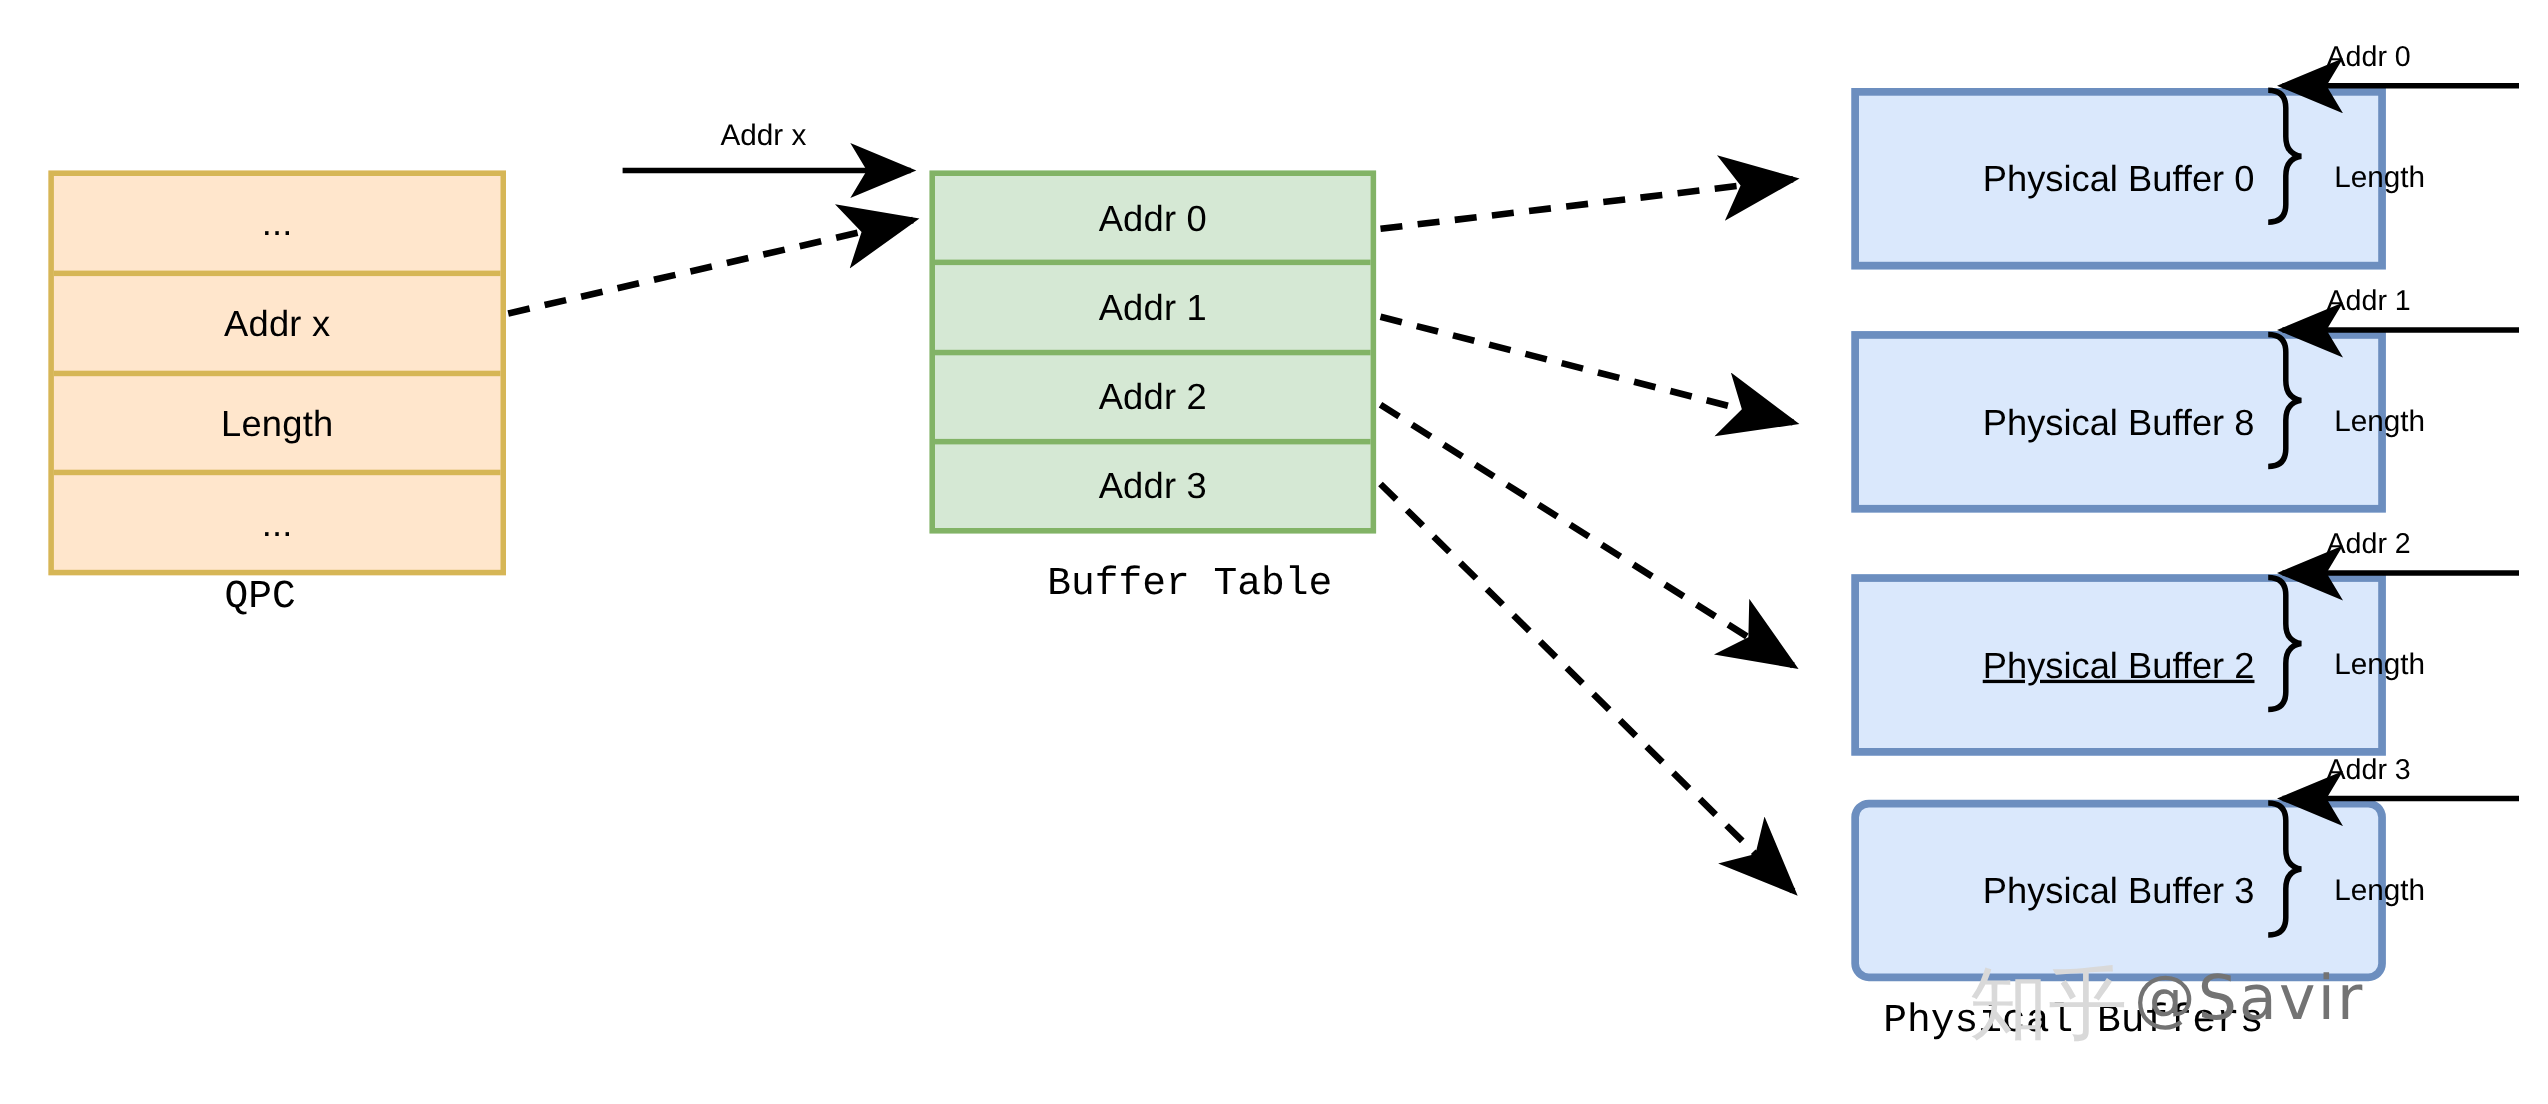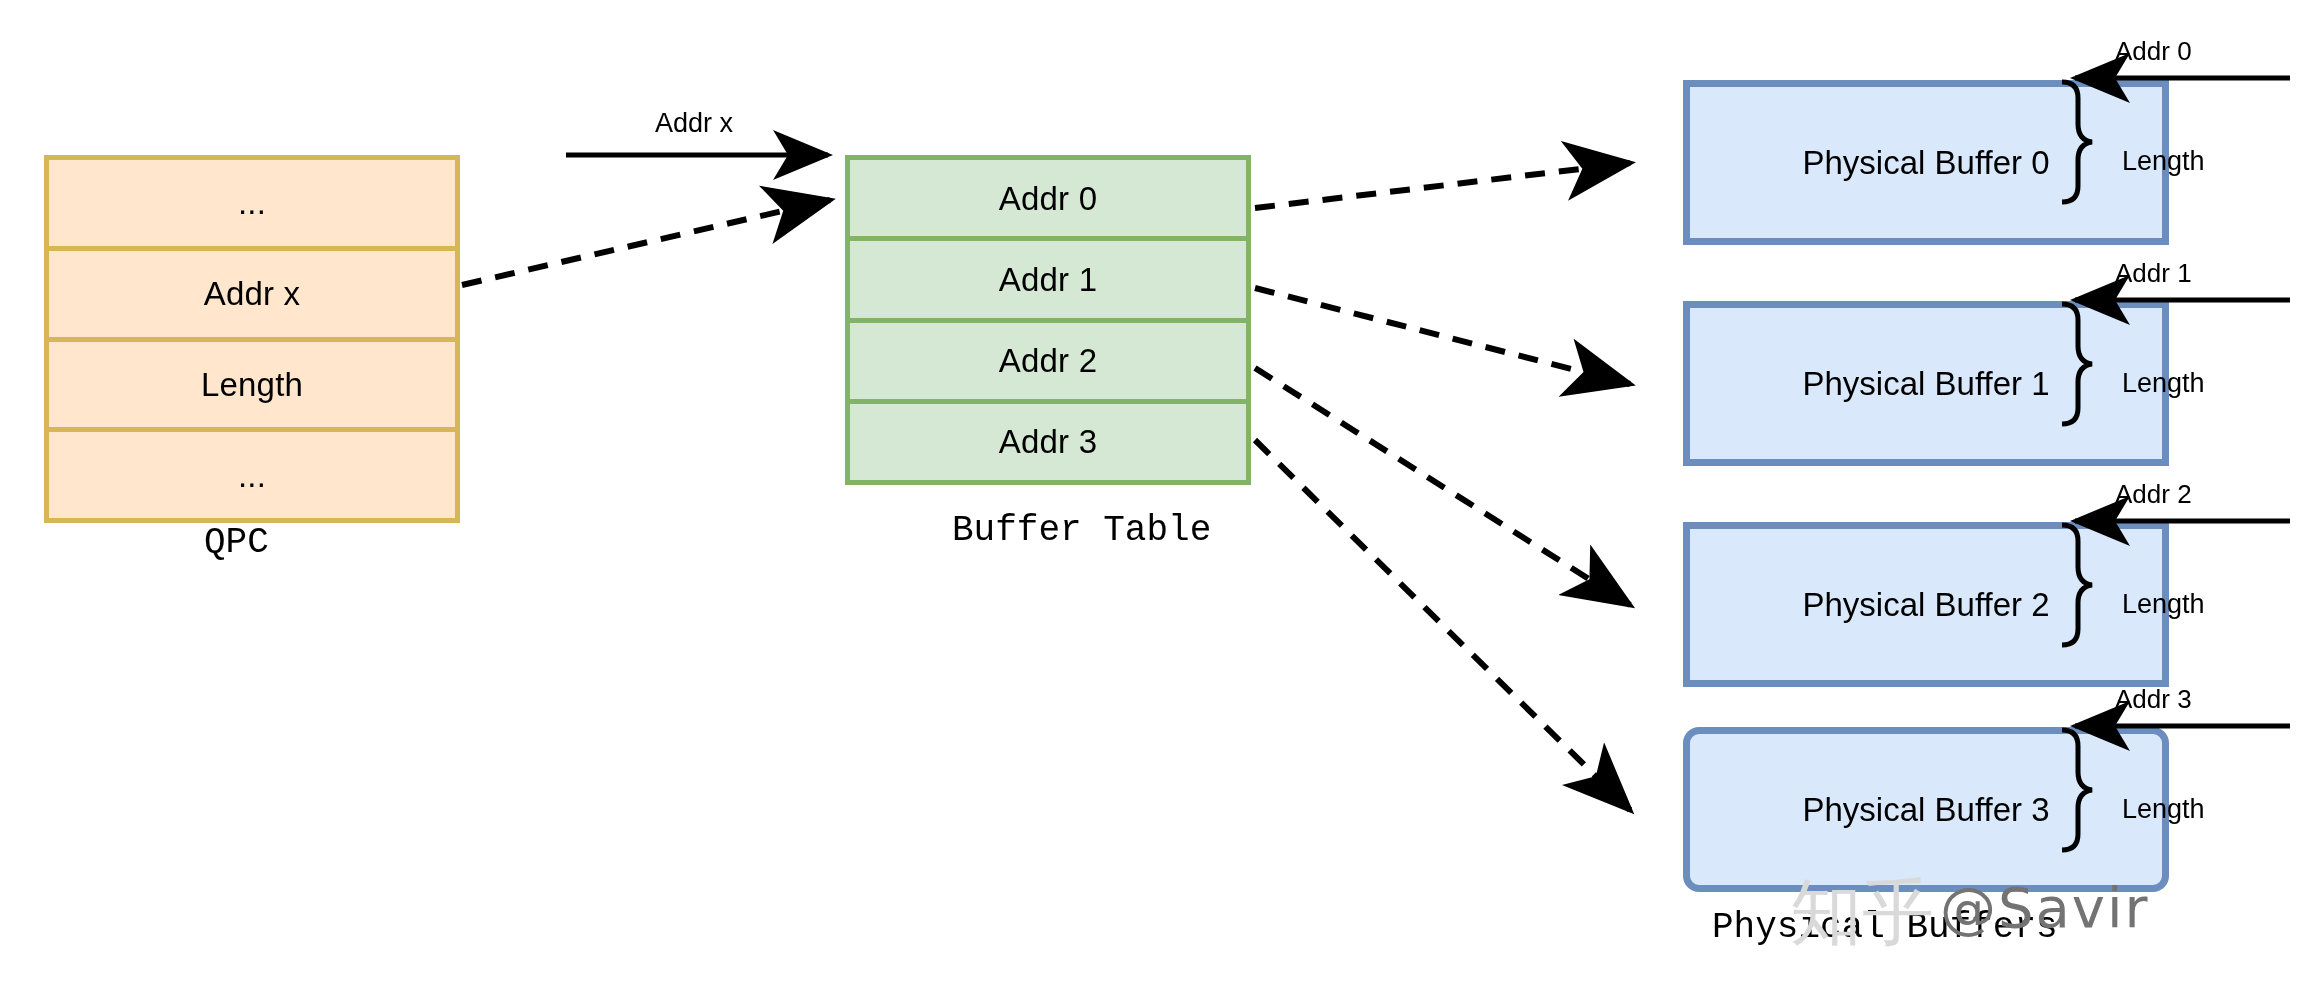--- a/index.html
+++ b/index.html
@@ -69,21 +69,21 @@
     display: flex;
     align-items: center;
     justify-content: center;
     font-size: 33px;
     line-height: 1;
     white-space: nowrap;
     margin-left: 36px;
   }
   #pbuf-0 { top: 80px; }
   #pbuf-1 { top: 301px; }
-  #pbuf-2 { top: 522px; }
+  #pbuf-2 { top: 522px; text-decoration: underline; }
   #pbuf-3 { top: 727px; border-radius: 16px; }
 
   
   .caption {
     position: absolute;
     font-size: 36px;
     line-height: 1;
     white-space: nowrap;
     font-family: Liberation Mono, monospace;
   }
@@ -157,21 +157,21 @@
 
   <div class="block" id="buffer-table-block">
     <div class="row">Addr 0</div>
     <div class="row">Addr 1</div>
     <div class="row">Addr 2</div>
     <div class="row">Addr 3</div>
   </div>
   <div class="caption" id="buffer-table-caption">Buffer Table</div>
 
   <div class="pbuf" id="pbuf-0">Physical Buffer 0</div>
-  <div class="pbuf" id="pbuf-1">Physical Buffer 1</div>
+  <div class="pbuf" id="pbuf-1">Physical Buffer 8</div>
   <div class="pbuf" id="pbuf-2">Physical Buffer 2</div>
   <div class="pbuf" id="pbuf-3">Physical Buffer 3</div>
 
   <svg class="overlay" viewBox="0 0 2316 1004">
     <defs>
       <marker id="arrowSolid" markerWidth="14" markerHeight="14" refX="11" refY="5" orient="auto" markerUnits="strokeWidth">
         <path d="M0,0 L12,5 L0,10 L3,5 z" fill="#000000"></path>
       </marker>
       <marker id="arrowDash" markerWidth="14" markerHeight="14" refX="11" refY="5" orient="auto" markerUnits="strokeWidth">
         <path d="M0,0 L12,5 L0,10 L3,5 z" fill="#000000"></path>

